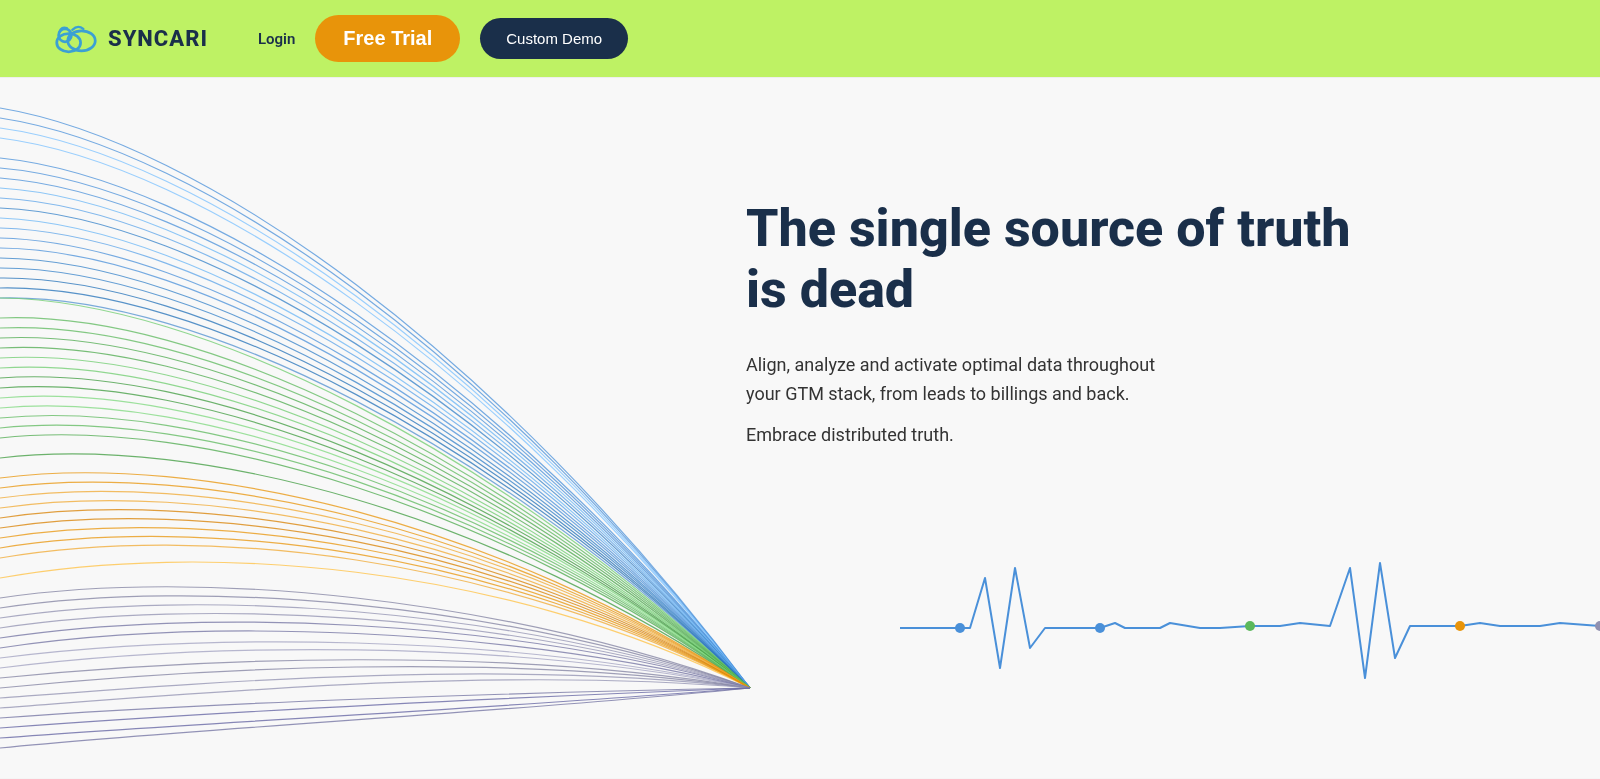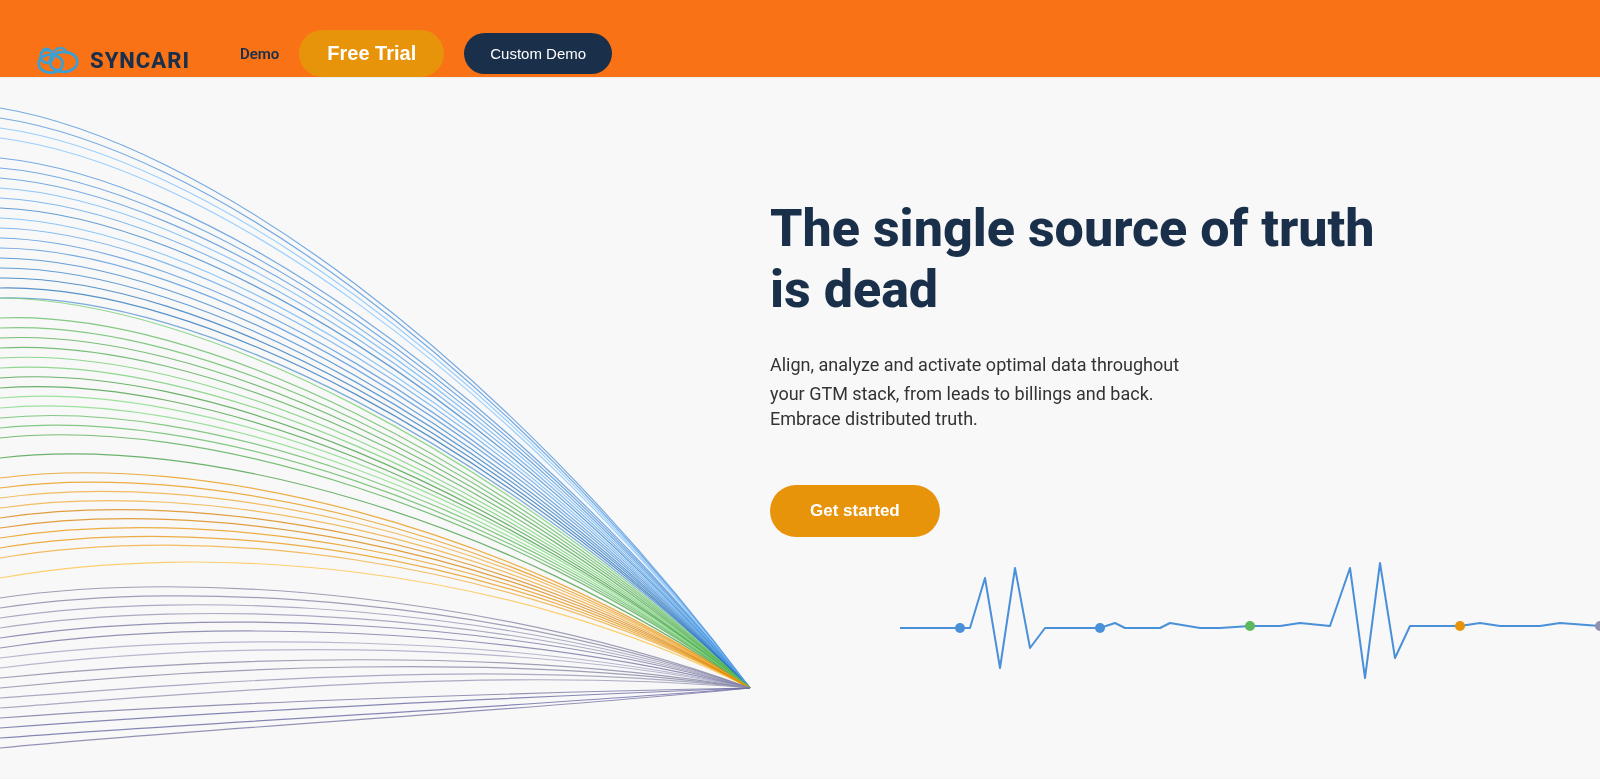--- a/index.html
+++ b/index.html
@@ -1,23 +1,23 @@
 <!DOCTYPE html>
 <html><head>
   <meta charset="utf-8">
   <style>
     * { margin: 0; padding: 0; box-sizing: border-box; }
     body { font-family: -apple-system, BlinkMacSystemFont, 'Segoe UI', Roboto, sans-serif; background: #f5f5f5; overflow-x: hidden; }
 
     
     .navbar {
       display: flex;
-      align-items: flex-end;
-      background: #f97316;
-      padding: 0 36px;
+      align-items: center;
+      background: #bef264;
+      padding: 0 54px;
       height: 78px;
       border-bottom: 1px solid #eee;
       position: relative;
       z-index: 10;
     }
     .logo-area {
       display: flex;
       align-items: center;
       gap: 10px;
       margin-right: 50px;
@@ -90,35 +90,36 @@
       position: absolute;
       left: 0;
       top: 0;
       width: 780px;
       height: 700px;
     }
 
     
     .hero-content {
       position: absolute;
-      left: 770px;
+      left: 746px;
       top: 120px;
       width: 650px;
     }
     .hero-title {
       font-size: 52px;
       font-weight: 800;
       color: #1a2f4a;
       line-height: 1.18;
       margin-bottom: 30px;
     }
     .hero-desc {
       font-size: 18px;
       color: #333;
       line-height: 1.6;
+      margin-bottom: 16px;
       max-width: 430px;
     }
     .hero-tagline {
       font-size: 18px;
       color: #333;
       margin-bottom: 56px;
     }
     .btn-get-started {
       background: #e8940a;
       color: #fff;
@@ -151,21 +152,21 @@
       <circle cx="12" cy="14" r="7" fill="none" stroke="#3ba0d4" stroke-width="3"></circle>
 
       <path d="M6 10 Q8 4 14 6" stroke="#3ba0d4" stroke-width="2.5" fill="none" stroke-linecap="round"></path>
       <path d="M20 8 Q26 2 32 7" stroke="#3ba0d4" stroke-width="2.5" fill="none" stroke-linecap="round"></path>
     </svg>
     <span class="logo-text">SYNCARI</span>
   </a>
 
 
   <div class="nav-actions">
-    <a class="login-link" href="#">Demo</a>
+    <a class="login-link" href="#">Login</a>
     <button class="btn-free-trial">Free Trial</button>
     <button class="btn-custom-demo">Custom Demo</button>
   </div>
 </nav>
 
 <section class="hero">
 
   <div class="wave-area">
     <svg width="780" height="700" viewBox="0 0 780 700" xmlns="http://www.w3.org/2000/svg" preserveAspectRatio="none">
       <defs>
@@ -244,21 +245,20 @@
         <path class="wave-line" stroke="#6060a0" stroke-width="0.8" d="M0,650 C200,635 500,620 750,610"></path>
         <path class="wave-line" stroke="#7070a0" stroke-width="0.8" d="M0,670 C200,650 500,635 750,610"></path>
       </g>
     </svg>
   </div>
 
   <div class="hero-content">
     <h1 class="hero-title">The single source of truth is dead</h1>
     <p class="hero-desc">Align, analyze and activate optimal data throughout your GTM stack, from leads to billings and back.</p>
     <p class="hero-tagline">Embrace distributed truth.</p>
-    <button class="btn-get-started">Get started</button>
   </div>
 
   <div class="heartbeat-area">
     <svg width="700" height="150" viewBox="0 0 700 150" xmlns="http://www.w3.org/2000/svg">
 
       <path d="M0,80 L60,80 L70,80 L85,30 L100,120 L115,20 L130,100 L145,80 L200,80 L215,75 L225,80 L260,80 L270,75 L300,80 L320,80 L350,78 L380,78 L400,75 L430,78 L450,20 L465,130 L480,15 L495,110 L510,78 L560,78 L580,75 L600,78 L640,78 L660,75 L700,78" fill="none" stroke="#4a90d9" stroke-width="2" stroke-linecap="round" stroke-linejoin="round"></path>
 
       <circle cx="60" cy="80" r="5" fill="#4a90d9"></circle>
       <circle cx="200" cy="80" r="5" fill="#4a90d9"></circle>
       <circle cx="350" cy="78" r="5" fill="#5cb85c"></circle>

